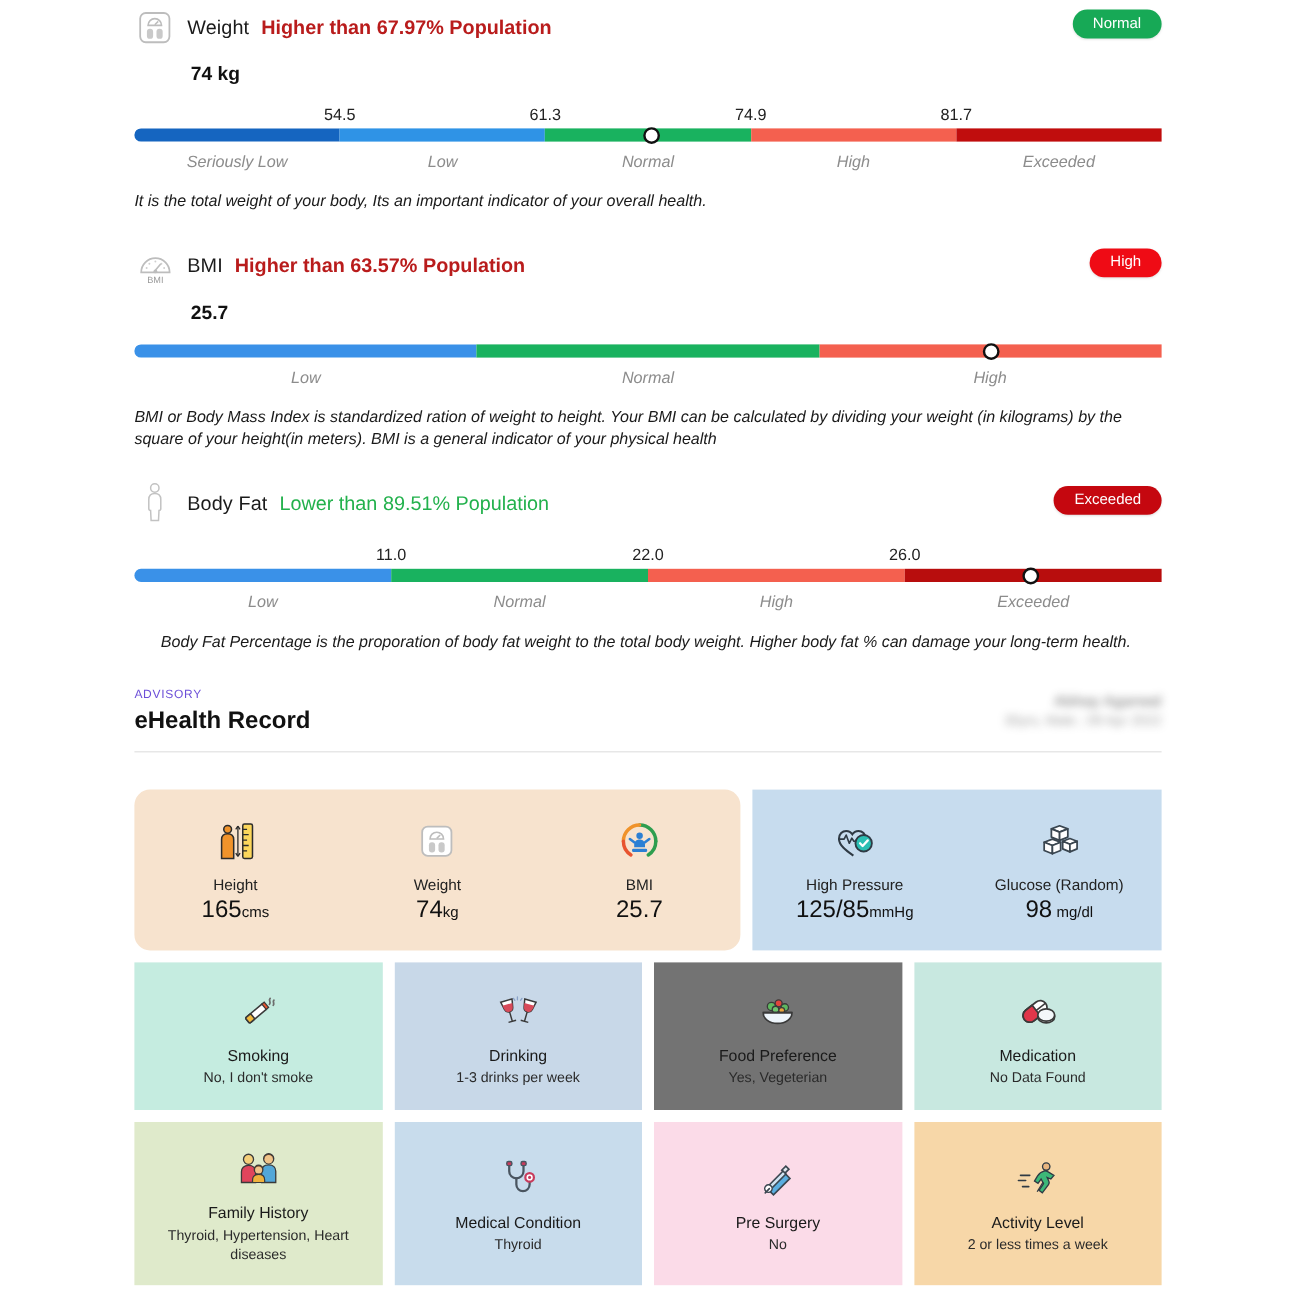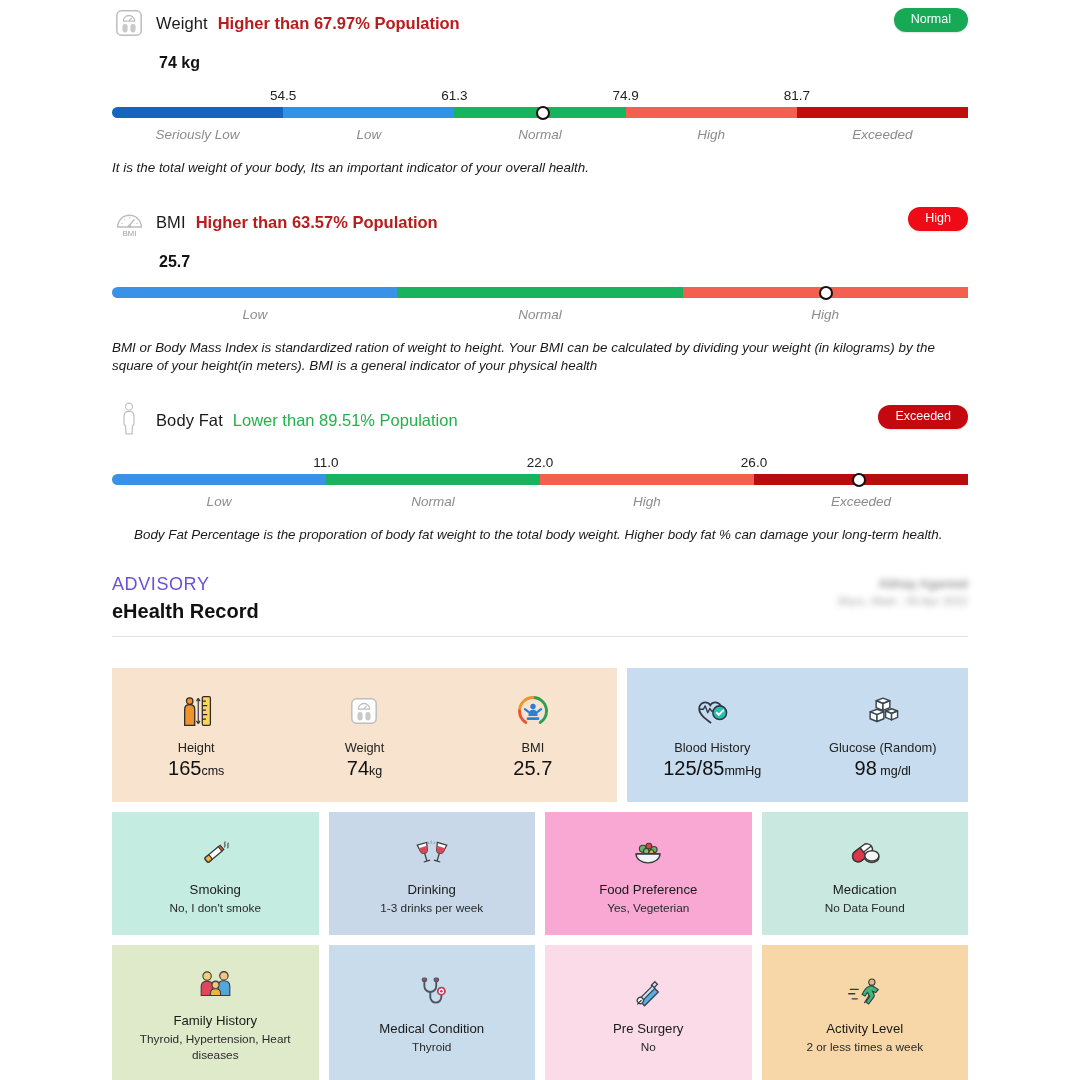--- a/index.html
+++ b/index.html
@@ -78,21 +78,21 @@
 
   .metric-desc {
     margin-top:12px;
     font-size:13.4px; font-style:italic; color:#1a1a1a; line-height:1.35;
   }
   .metric-desc.indent { padding-left:22px; }
 
   
   .record { padding:0 112px; margin-top:30px; position:relative; }
   .advisory-label {
-    color:#6c4fd8; font-size:18px; letter-spacing:.6px;
+    color:#6c4fd8; font-size:10px; letter-spacing:.6px;
   }
   .record-title {
     font-size:20px; font-weight:bold; color:#111; margin-top:5px;
   }
   .record-person {
     position:absolute; right:112px; top:3px; text-align:right;
     filter:blur(3.4px); opacity:.62; user-select:none;
   }
   .record-person .pname { font-size:12.5px; font-weight:bold; color:#555; }
   .record-person .pmeta { font-size:11.5px; color:#666; margin-top:4px; }
@@ -100,20 +100,21 @@
     margin-top:13px; height:1px; background:#e2e2e2; width:100%;
   }
 
   
   .cards { padding:0 112px; margin-top:31px; }
 
   .row-top { display:flex; gap:10px; }
   .panel-vitals {
     flex:0 0 505px; background:#f7e3ce; display:flex;
     padding:22px 0 24px;
+    border-radius:13px;
   }
   .panel-labs {
     flex:1 1 auto; background:#c7dcee; display:flex;
     padding:22px 0 24px;
   }
   .vcell {
     flex:1 1 0; display:flex; flex-direction:column; align-items:center;
     text-align:center;
   }
   .vicon { height:42px; display:flex; align-items:center; justify-content:center; }
@@ -311,21 +312,21 @@
     <div class="panel-labs" id="labs-panel" style="background: rgb(199, 220, 238);">
         <div class="vcell">
     <span class="vicon">
             <svg viewBox="0 0 42 38" width="36" height="34">
               <path d="M20 33C13 28 6 23 6 16.5 6 12 9.4 9 13 9c2.6 0 4.8 1.3 6 3.3C20.2 10.3 22.4 9 25 9c3.6 0 7 3 7 7.5" fill="none" stroke="#2f3a44" stroke-width="2"></path>
               <path d="M6 17h5l2-4 3 8 2.5-5 2 3h4" fill="none" stroke="#2f3a44" stroke-width="1.6" stroke-linejoin="round"></path>
               <circle cx="30" cy="21" r="8" fill="#2bbfb3" stroke="#2f3a44" stroke-width="1.8"></circle>
               <path d="M26.5 21l2.5 2.6 5-5.4" fill="none" stroke="#fff" stroke-width="2.2" stroke-linecap="round" stroke-linejoin="round"></path>
             </svg>
           </span>
-    <div class="vlabel">Blood History</div>
+    <div class="vlabel">High Pressure</div>
     <div class="vvalue"><span>125/85</span><span class="unit">mmHg</span></div>
   </div>
         <div class="vcell">
     <span class="vicon">
             <svg viewBox="0 0 42 38" width="36" height="34">
               <g fill="#fff" stroke="#3a4650" stroke-width="1.7" stroke-linejoin="round">
                 <path d="M13 7l8-3 8 3-8 3.2z"></path>
                 <path d="M13 7v8l8 3.2V10.2z"></path>
                 <path d="M29 7v8l-8 3.2V10.2z"></path>
                 <path d="M6 20l8-3 8 3-8 3.2z"></path>
@@ -371,21 +372,21 @@
               <path d="M31 20v10M27 30h8" stroke="#3a3a3a" stroke-width="1.5" fill="none"></path>
             </g>
             <g stroke="#8aa2c8" stroke-width="1.3" stroke-linecap="round">
               <path d="M21 5v3M17 6.5l1.4 2M25.6 6.5l-1.4 2"></path>
             </g>
           </svg>
         </span>
     <div class="ctitle">Drinking</div>
     <div class="csub">1-3 drinks per week</div>
   </div>
-      <div class="card" style="background:#f9a8d4">
+      <div class="card" style="background:#737373">
     <span class="cicon">
           <svg viewBox="0 0 42 38" width="36" height="34">
             <circle cx="15" cy="14" r="4" fill="#5fb85f" stroke="#3a3a3a" stroke-width="1.3"></circle>
             <circle cx="22" cy="11" r="3.4" fill="#e0453c" stroke="#3a3a3a" stroke-width="1.3"></circle>
             <circle cx="28" cy="15" r="3.6" fill="#5fb85f" stroke="#3a3a3a" stroke-width="1.3"></circle>
             <circle cx="19" cy="17" r="3.2" fill="#6fc46f" stroke="#3a3a3a" stroke-width="1.3"></circle>
             <circle cx="25" cy="18" r="2.8" fill="#e8a33c" stroke="#3a3a3a" stroke-width="1.2"></circle>
             <path d="M7 20h28c0 6-6 10.5-14 10.5S7 26 7 20z" fill="#eef5fb" stroke="#3a3a3a" stroke-width="1.6"></path>
             <path d="M7 20h28" stroke="#3a3a3a" stroke-width="1.6"></path>
           </svg>

